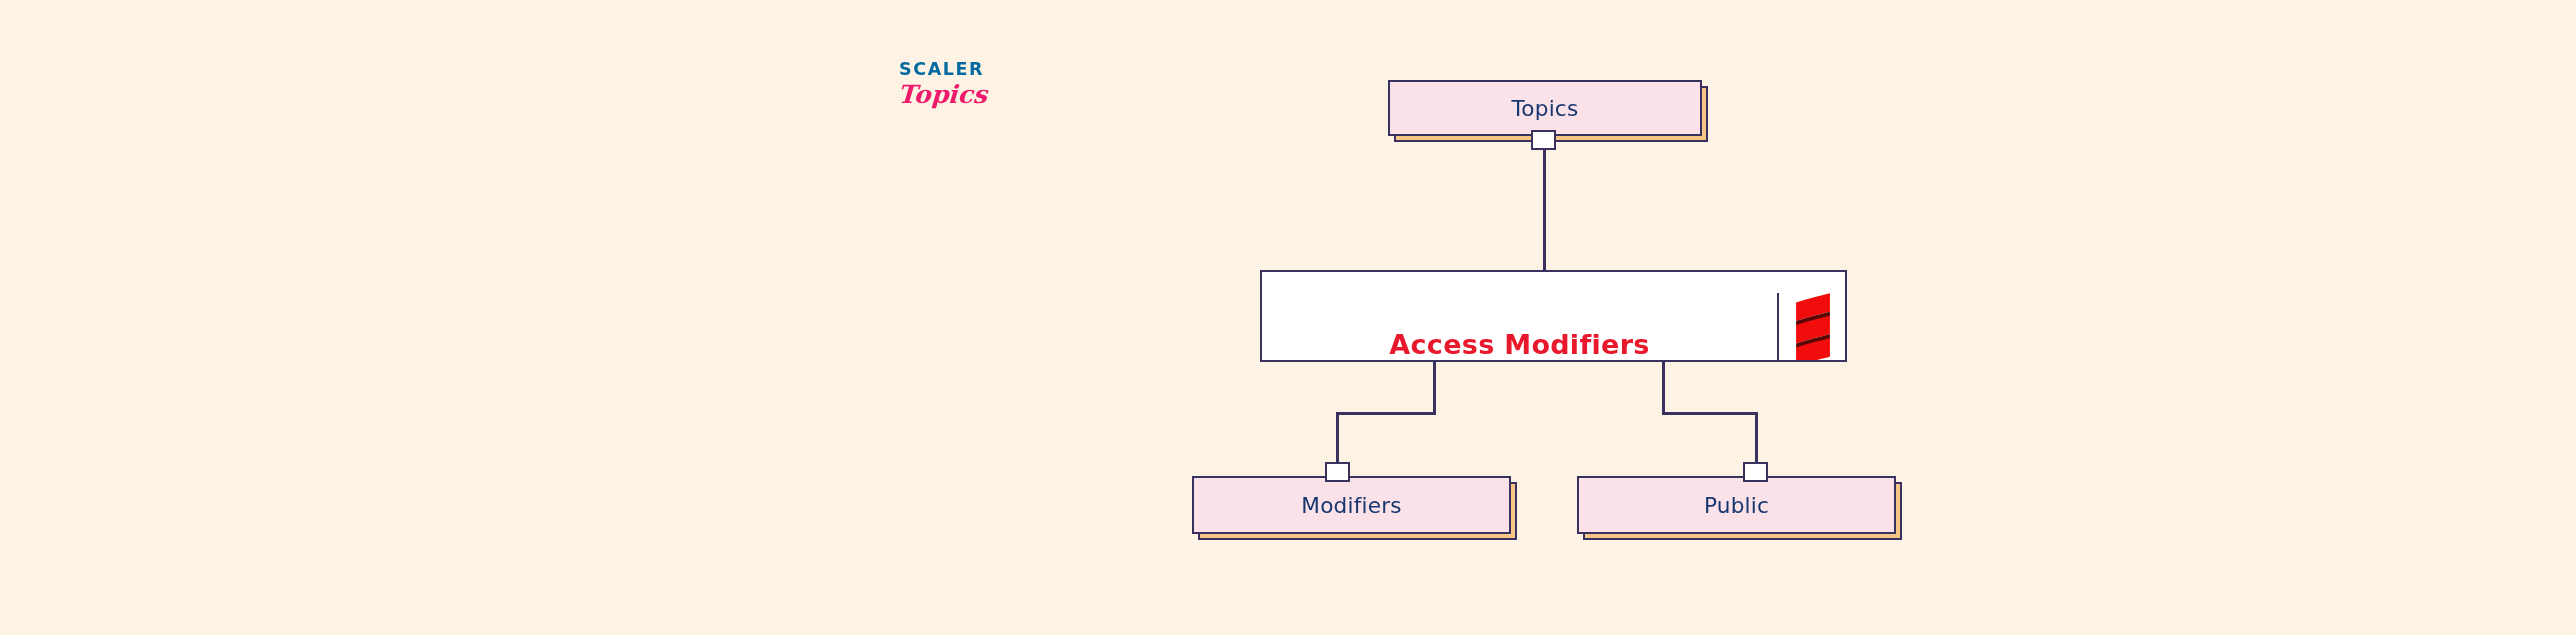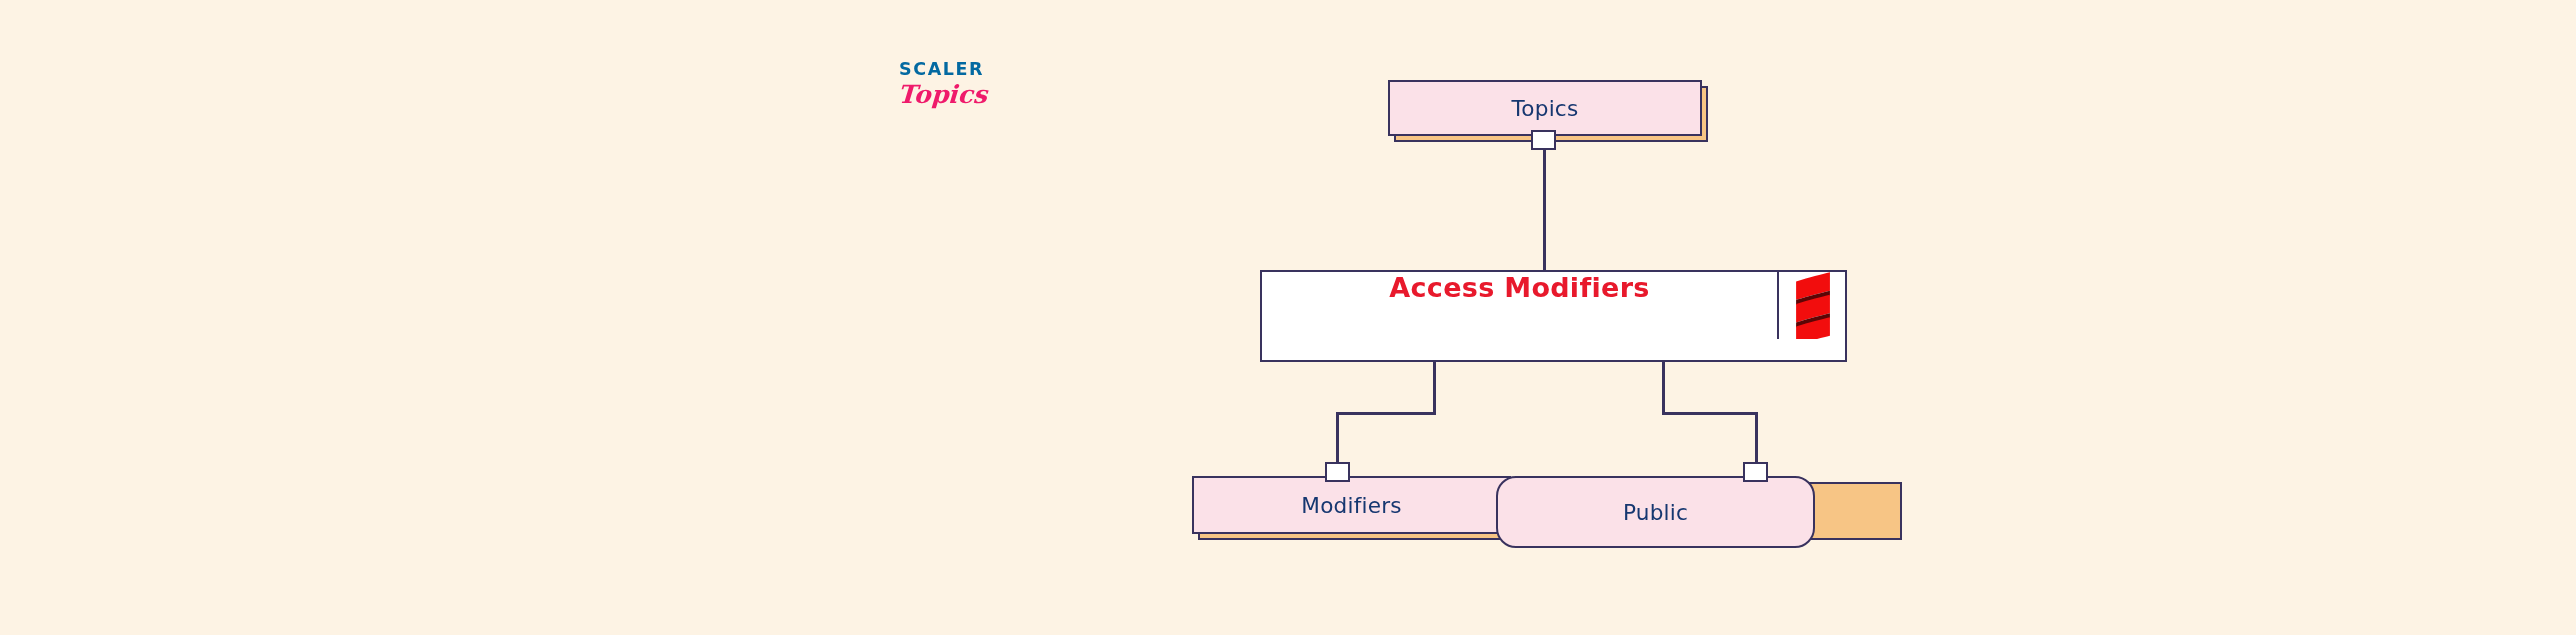--- a/index.html
+++ b/index.html
@@ -82,35 +82,35 @@
 
   
   #node-private        { left: 1388px; top: 80px;  width: 314px;  height: 56px; }
   #node-private-shadow { left: 1394px; top: 86px;  width: 314px;  height: 56px; }
 
   
   #node-protected        { left: 1192px; top: 476px; width: 319px; height: 58px; }
   #node-protected-shadow { left: 1198px; top: 482px; width: 319px; height: 58px; }
 
   
-  #node-public        { left: 1496px; top: 476px; width: 319px; height: 72px; border-radius: 20px; }
+  #node-public        { left: 1577px; top: 476px; width: 319px; height: 58px; }
   #node-public-shadow { left: 1583px; top: 482px; width: 319px; height: 58px; }
 
   
   #node-root {
     position: absolute;
     left: 1260px;
     top: 270px;
     width: 587px;
     height: 92px;
     box-sizing: border-box;
     border: 2.6px solid #39325e;
     background: #ffffff;
     display: flex;
-    align-items: flex-start;
+    align-items: flex-end;
     z-index: 5;
   }
   #node-root .root-title-cell {
     flex: 1 1 auto;
     display: flex;
     align-items: center;
     justify-content: center;
   }
   #node-root .root-title {
     font-family: "DejaVu Sans", sans-serif;

